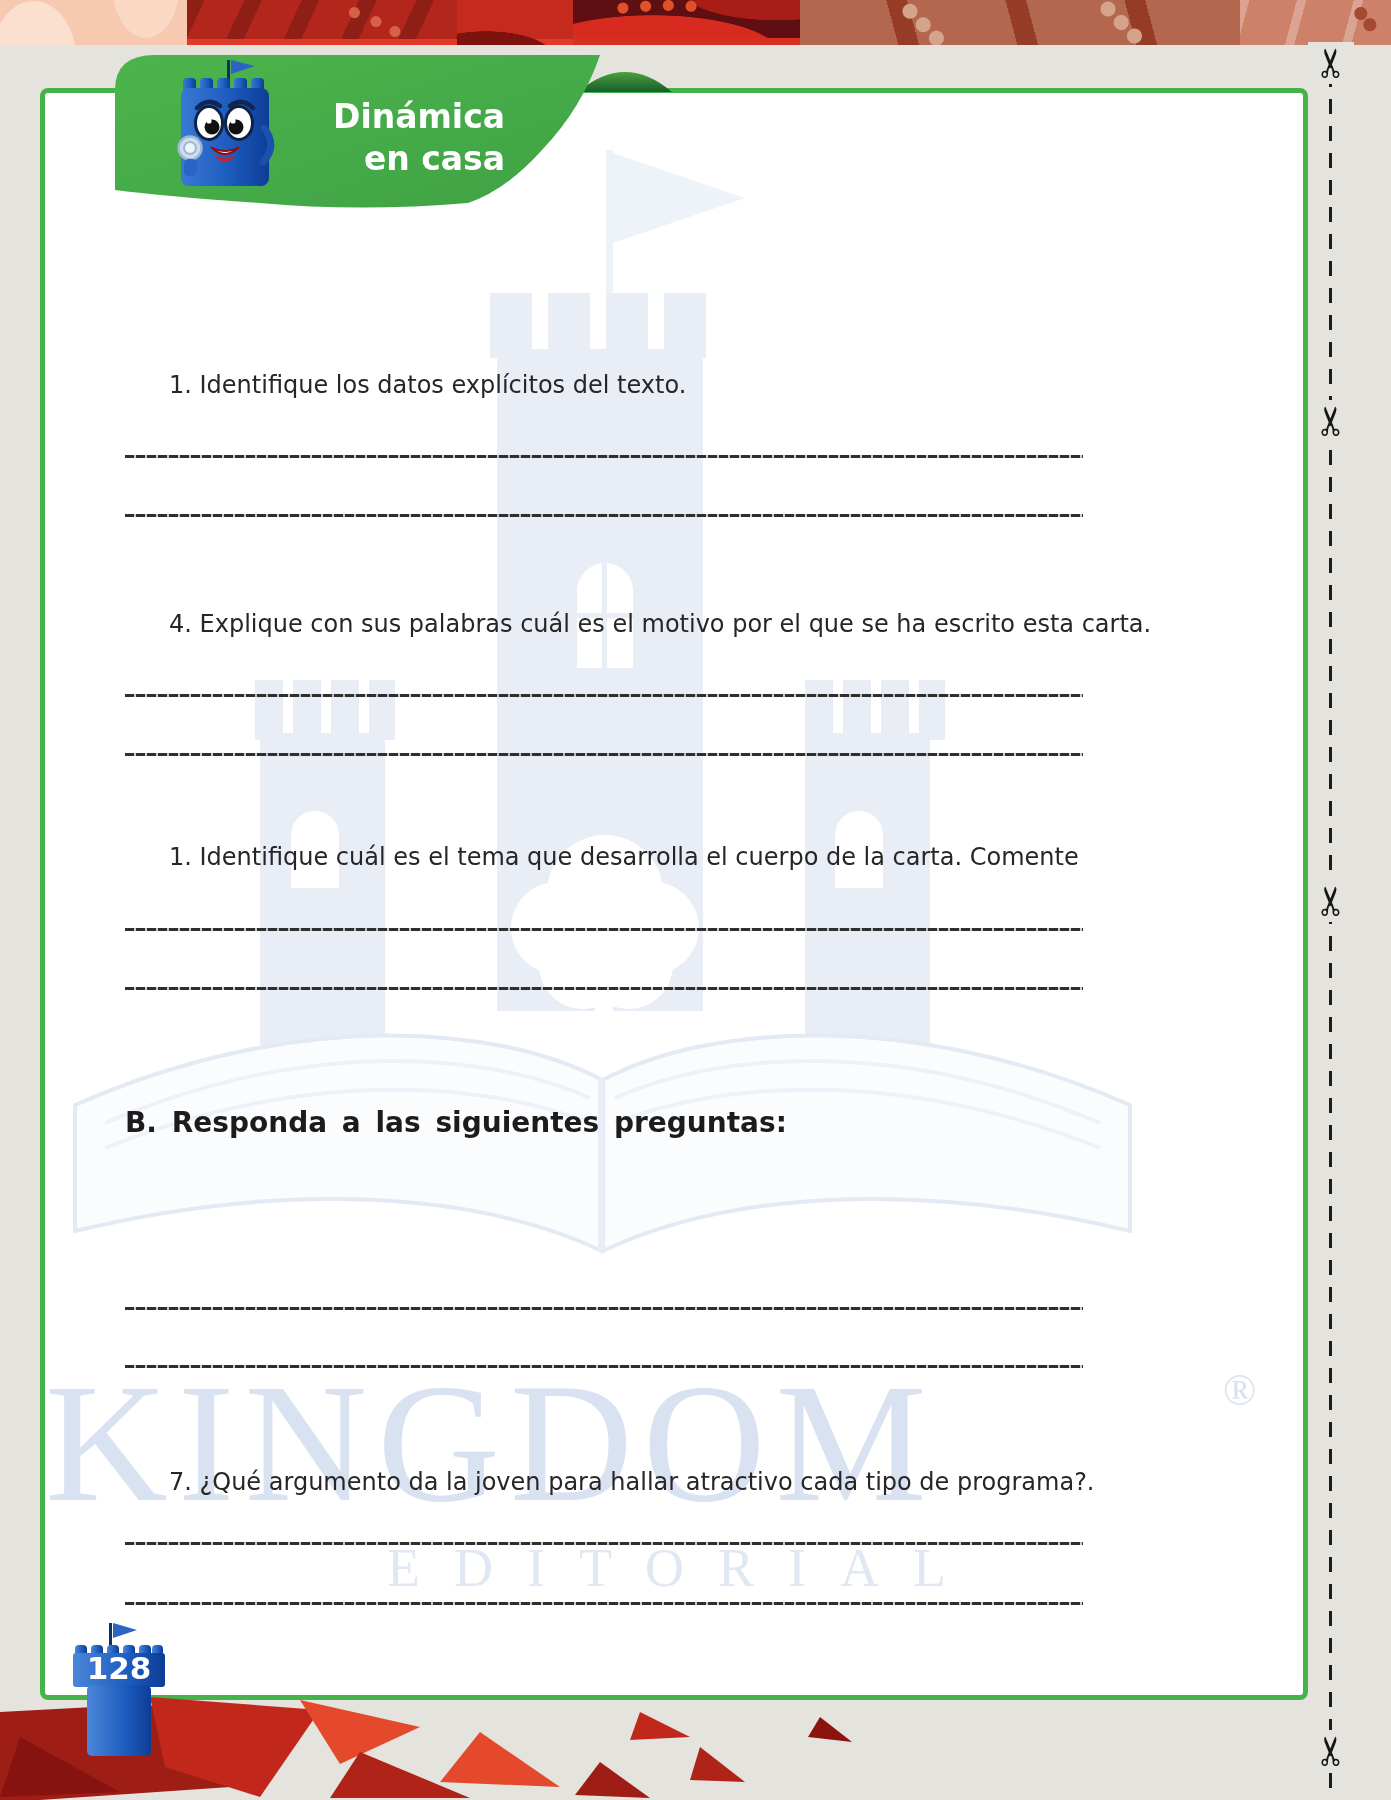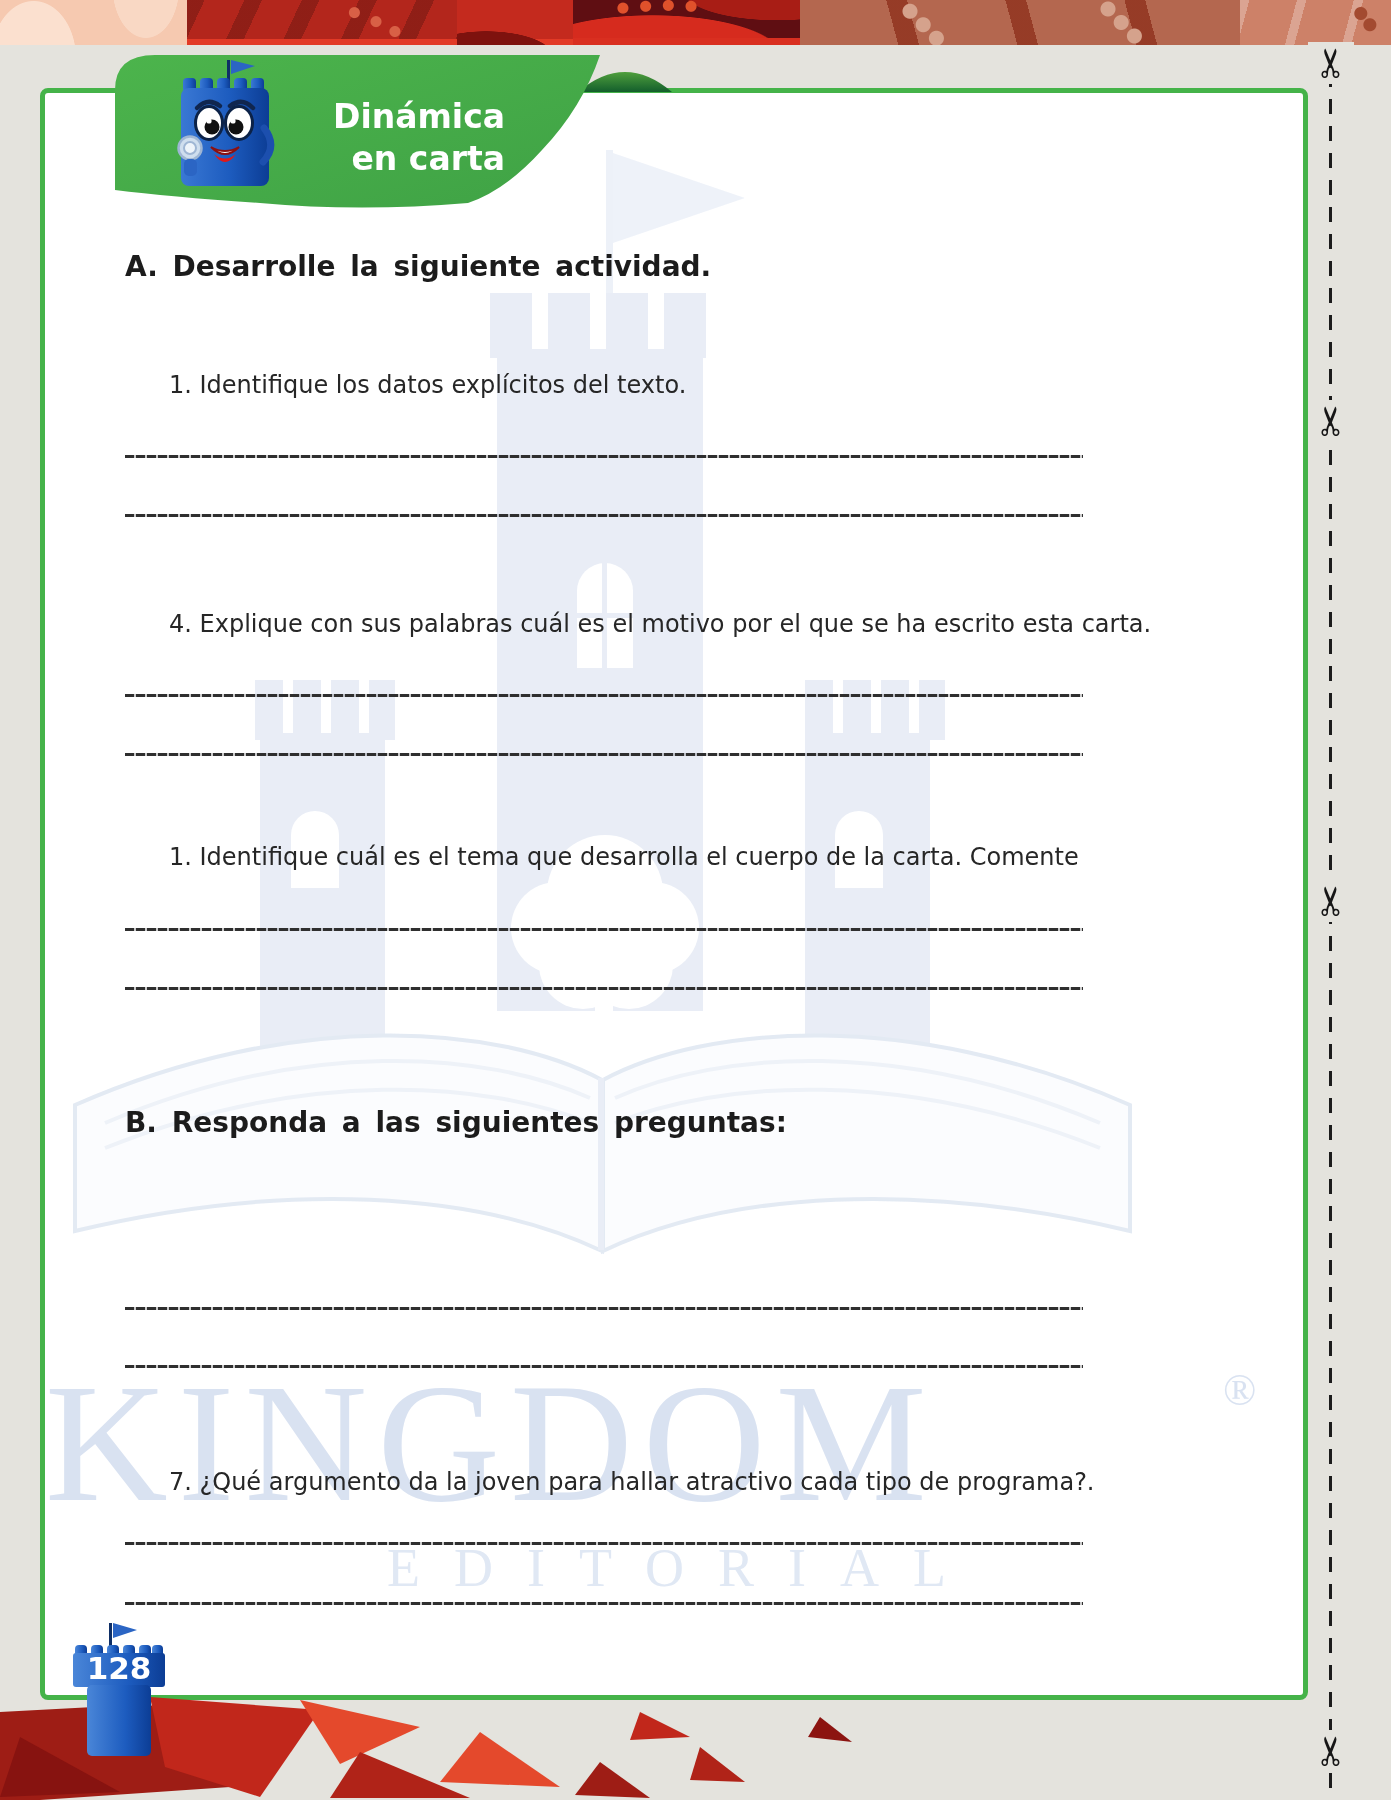--- a/index.html
+++ b/index.html
@@ -168,21 +168,21 @@
         <stop offset="0" stop-color="#4cb44c"></stop>
           <stop offset="1" stop-color="#3fa245"></stop>
       </linearGradient>
     </defs>
     <path d="M40,42 Q85,4 132,42 Z" fill="url(#dg)"></path>
     <path d="M468,42 Q515,2 562,42 Z" fill="url(#dg)"></path>
     <path d="M5,140 L5,40 Q5,5 45,5 L490,5 Q472,58 432,100 Q396,140 358,153 Q250,162 150,153 Q60,147 5,140 Z" fill="url(#rg)"></path>
   </svg>
   <div id="badge-text">
     <div>Dinámica</div>
-    <div>en carta</div>
+    <div>en casa</div>
   </div>
 
   <svg id="mascot-svg" viewBox="0 0 100 132">
     <defs>
       <linearGradient id="mg" x1="0" y1="0" x2="1" y2="0">
         <stop offset="0" stop-color="#3a78d4"></stop>
           <stop offset="0.55" stop-color="#1d5cbf"></stop>
         <stop offset="1" stop-color="#0c3d95"></stop>
       </linearGradient>
     </defs>
@@ -205,21 +205,20 @@
     <circle cx="34" cy="61" r="2.6" fill="#ffffff"></circle>
     <circle cx="58" cy="61" r="2.6" fill="#ffffff"></circle>
     <path d="M36,87 Q50,101 64,87 Q50,95 36,87 Z" fill="#ffffff" stroke="#8c1010" stroke-width="2"></path>
     <path d="M39,94 Q50,103 61,94 Q50,110 39,94 Z" fill="#e01818"></path>
     <circle cx="15" cy="88" r="11.5" fill="#cfdeee" stroke="#9fb6d4" stroke-width="2.5"></circle>
     <circle cx="15" cy="88" r="6" fill="#eef4fa" stroke="#9fb6d4" stroke-width="2"></circle>
     <rect x="9" y="99" width="13" height="17" rx="5" fill="#2b65c4"></rect>
     <path d="M89,68 Q103,86 88,102" stroke="#1c4fae" stroke-width="7" fill="none" stroke-linecap="round"></path>
   </svg>
 
-  <div class="heading" style="top:250px">A. Desarrolle la siguiente actividad.</div>
 
   <div class="question" style="top:371px">1. Identifique los datos explícitos del texto.</div>
   <div class="ans-line" style="top:455px"></div>
   <div class="ans-line" style="top:514px"></div>
 
   <div class="question" style="top:610px">4. Explique con sus palabras cuál es el motivo por el que se ha escrito esta carta.</div>
   <div class="ans-line" style="top:694px"></div>
   <div class="ans-line" style="top:753px"></div>
 
   <div class="question" style="top:843px">1. Identifique cuál es el tema que desarrolla el cuerpo de la carta. Comente</div>

